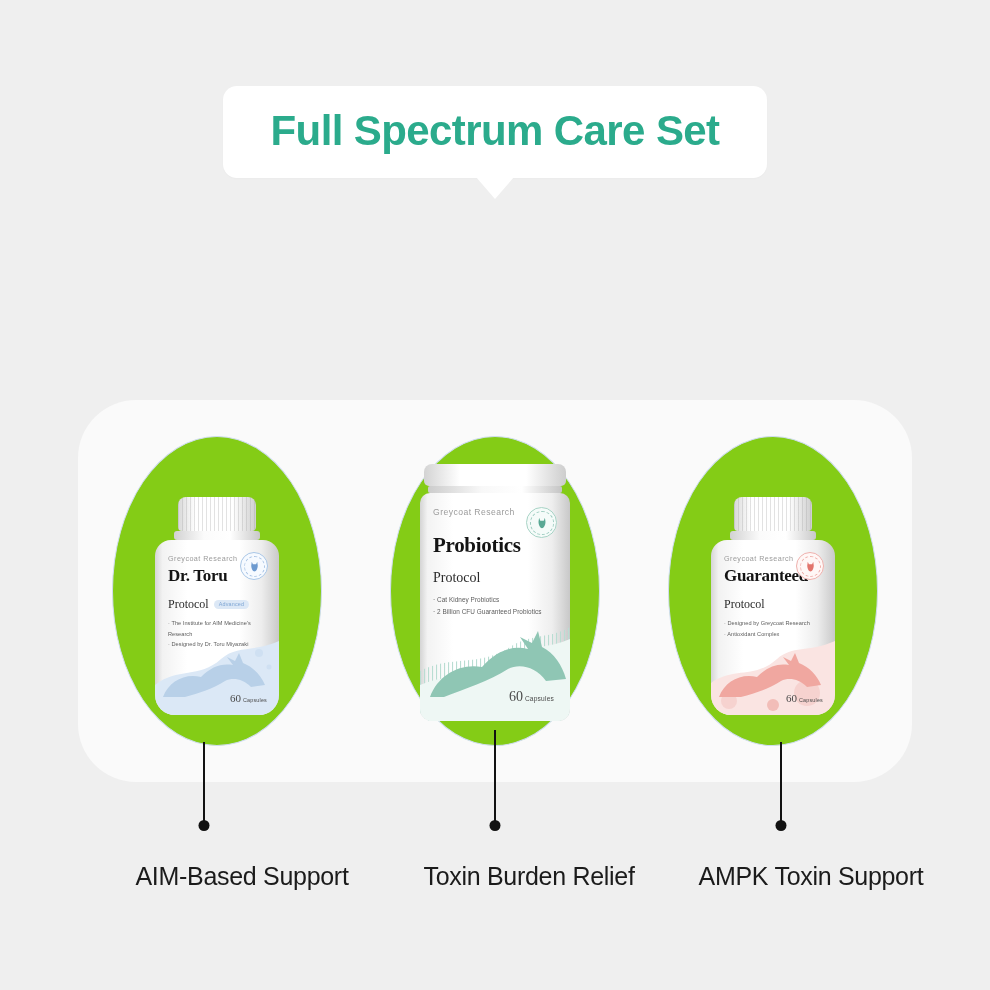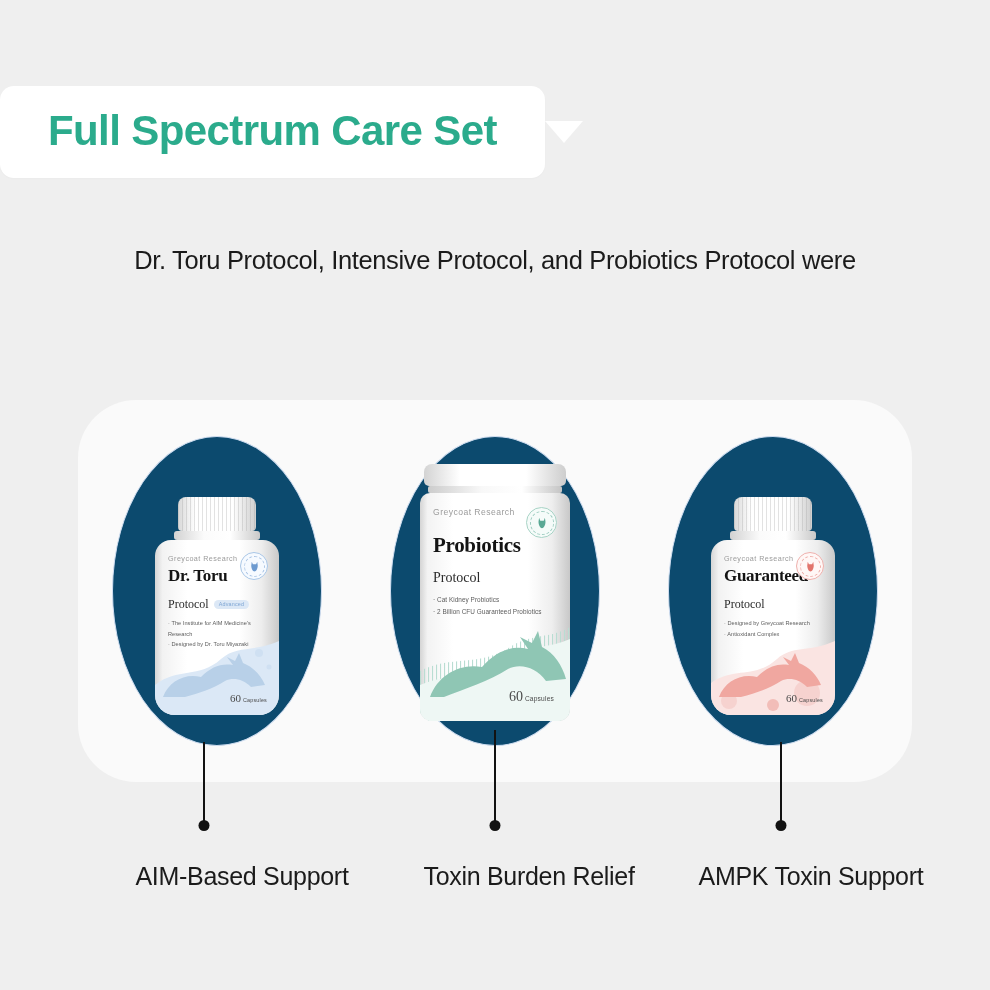--- a/index.html
+++ b/index.html
@@ -11,20 +11,21 @@
     font-family: "Liberation Sans", sans-serif;
     overflow: hidden;
     position: relative;
   }
 
   
   .bubble-wrap {
     position: absolute;
     left: 0; right: 0; top: 86px;
     display: flex;
+    flex-direction: column;
     align-items: center;
   }
   .bubble {
     background: #ffffff;
     border-radius: 14px;
     padding: 22px 48px 24px 48px;
     box-shadow: 0 1px 2px rgba(0,0,0,0.02);
   }
   .bubble-title {
     font-size: 42px;
@@ -65,21 +66,21 @@
 
   .blob-row {
     position: absolute;
     inset: 0;
     display: flex;
     justify-content: space-around;
     align-items: center;
   }
   .blob {
     width: 210px; height: 310px;
-    background: #0c4a6e;
+    background: #84cc16;
     border: 1px solid #cfddf0;
     border-radius: 105px / 155px;
     position: relative;
   }
 
   
   .bottle {
     position: absolute;
     left: 50%;
     transform: translateX(-50%);
@@ -253,21 +254,20 @@
 <body>
 
 <div class="bubble-wrap">
   <div class="bubble">
     <div class="bubble-title">Full Spectrum Care Set</div>
   </div>
   <div class="bubble-tail"></div>
 </div>
 
 <div class="subtitle">
-  <div>Dr. Toru Protocol, Intensive Protocol, and Probiotics Protocol were</div>
 </div>
 
 <div class="card">
   <div class="blob-row">
 
     <div class="blob">
       <div class="bottle b-classic">
         <div class="cap"></div>
         <div class="neck"></div>
         <div class="body">

